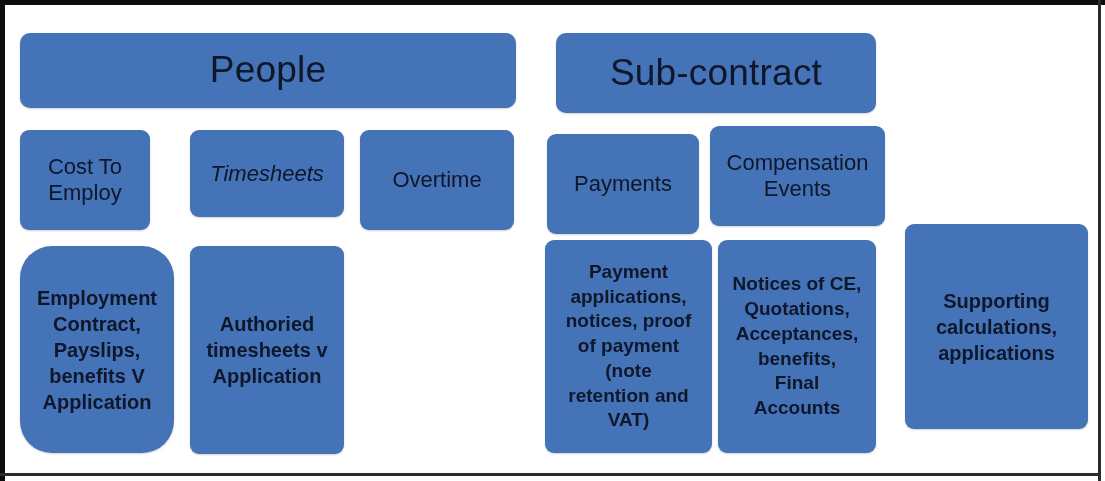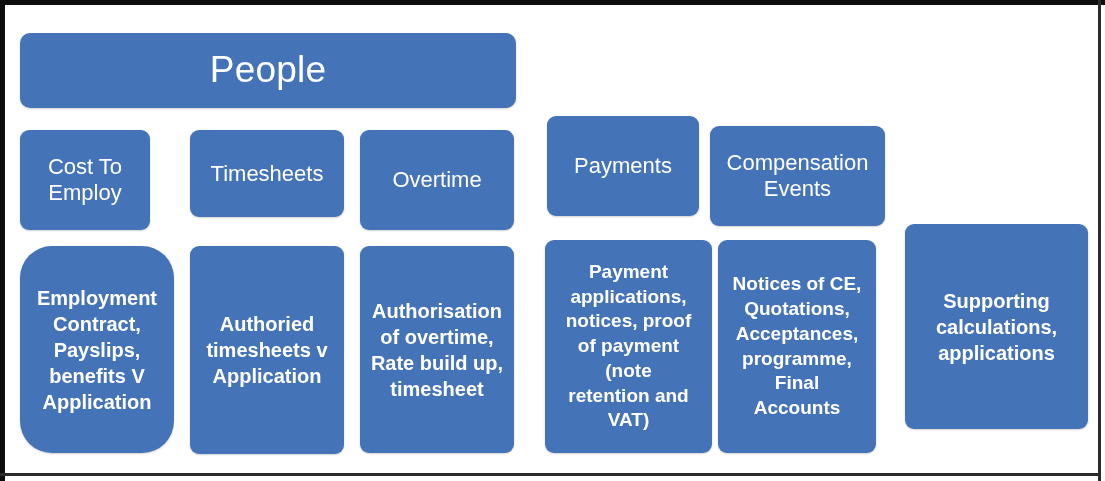--- a/index.html
+++ b/index.html
@@ -45,21 +45,21 @@
   }
   .box {
     position: absolute;
     background: #4573b8;
     border-radius: 9px;
     box-sizing: border-box;
     display: flex;
     align-items: center;
     justify-content: center;
     text-align: center;
-    color: #ffffff;
+    color: #0f172a;
     box-shadow: 0 1px 2px rgba(0,0,0,0.18);
   }
   .box .txt {
     display: block;
     width: 100%;
     padding: 0 5px;
     box-sizing: border-box;
     white-space: pre-line;
   }
   
@@ -95,36 +95,39 @@
 
   <div id="frame-top"></div>
   <div id="frame-left"></div>
   <div id="frame-right"></div>
   <div id="frame-bottom"></div>
 
   <div class="box header-box" style="left:20px; top:33px; width:496px; height:75px;">
     <span class="txt">People</span>
   </div>
 
+  <div class="box header-box" style="left:556px; top:33px; width:320px; height:80px;">
+    <span class="txt">Sub-contract</span>
+  </div>
 
 
   <div class="box sub-box" style="left:20px; top:130px; width:130px; height:100px;">
     <span class="txt">Cost To
 Employ</span>
   </div>
 
-  <div class="box sub-box" style="left:190px; top:130px; width:154px; height:87px;">
+  <div class="box sub-box" style="left:190px; top:130px; width:154px; height:87px;font-style:italic;">
     <span class="txt">Timesheets</span>
   </div>
 
   <div class="box sub-box" style="left:360px; top:130px; width:154px; height:100px;">
     <span class="txt">Overtime</span>
   </div>
 
-  <div class="box sub-box" style="left:547px; top:116px; width:152px; height:100px;">
+  <div class="box sub-box" style="left:547px; top:134px; width:152px; height:100px;">
     <span class="txt">Payments</span>
   </div>
 
   <div class="box sub-box" style="left:710px; top:126px; width:175px; height:100px;">
     <span class="txt">Compensation
 Events</span>
   </div>
 
   <div class="box detail-box" style="left:20px; top:246px; width:154px; height:207px;border-radius:32px;">
     <span class="txt">Employment
@@ -133,42 +136,36 @@
 benefits V
 Application</span>
   </div>
 
   <div class="box detail-box" style="left:190px; top:246px; width:154px; height:208px;justify-content:flex-end;">
     <span class="txt">Authoried
 timesheets v
 Application</span>
   </div>
 
-  <div class="box detail-box" style="left:360px; top:246px; width:154px; height:207px;">
-    <span class="txt">Authorisation
-of overtime,
-Rate build up,
-timesheet</span>
-  </div>
 
   <div class="box detail-box center-mid" style="left:545px; top:240px; width:167px; height:213px;">
     <span class="txt">Payment
 applications,
 notices, proof
 of payment
 (note
 retention and
 VAT)</span>
   </div>
 
   <div class="box detail-box center-mid" style="left:718px; top:240px; width:158px; height:213px;">
     <span class="txt">Notices of CE,
 Quotations,
 Acceptances,
-programme,
+benefits,
 Final
 Accounts</span>
   </div>
 
   <div class="box detail-box" style="left:905px; top:224px; width:183px; height:205px;">
     <span class="txt">Supporting
 calculations,
 applications</span>
   </div>
 

